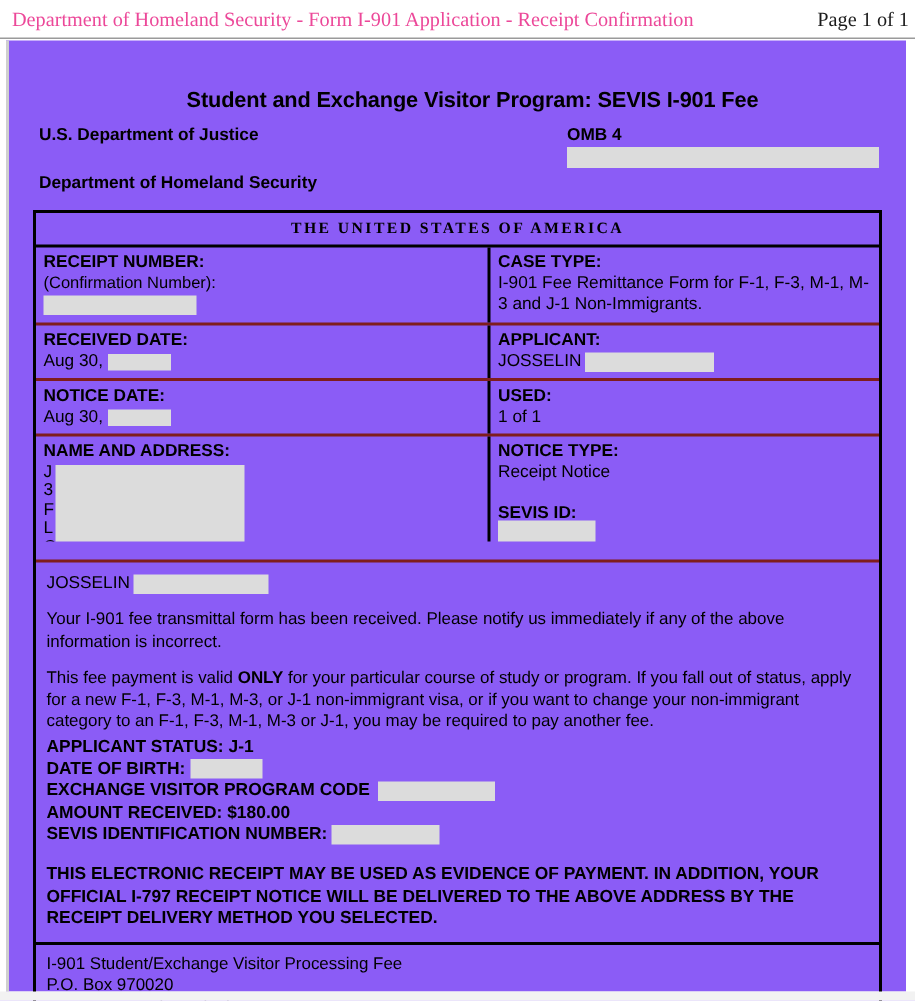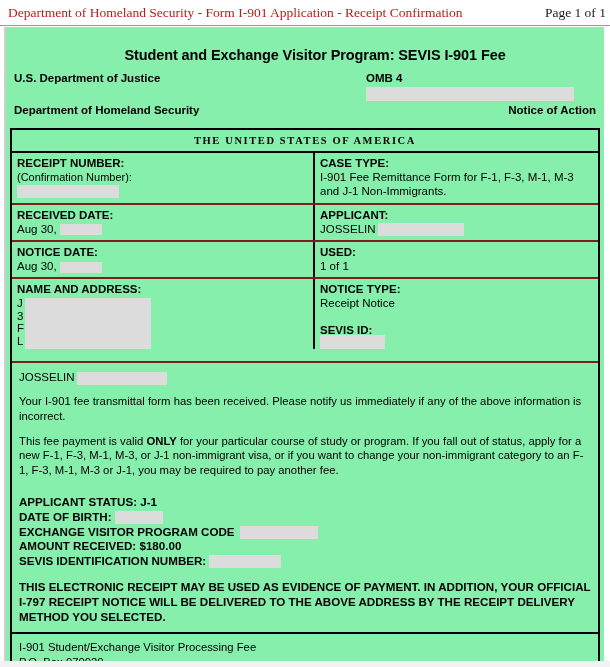--- a/index.html
+++ b/index.html
@@ -30,41 +30,41 @@
     border-bottom: 1px solid #9a9a9a;
     background: #ffffff;
     display: flex;
     align-items: center;
     justify-content: space-between;
     padding: 0 4px 0 8px;
   }
   .browser-header .ttl {
     font-family: "Liberation Serif", serif;
     font-size: 13.5px;
-    color: #b91c1c;
+    color: #ec4899;
     white-space: nowrap;
   }
   .browser-header .pg {
     font-family: "Liberation Serif", serif;
     font-size: 13.5px;
     color: #1a1a1a;
     white-space: nowrap;
     overflow: hidden;
   }
 
   .doc {
     position: absolute;
     left: 4px;
     top: 27px;
     width: 600px;
     height: 634px;
-    background: #86efac;
+    background: #8b5cf6;
     box-sizing: border-box;
     border-left: 2px solid #cfcfcf;
-    padding: 0;
+    padding: 12px;
   }
 
   .masthead {
     padding: 14px 8px 4px 8px;
   }
   .mast-title {
     text-align: center;
     font-size: 14.5px;
     font-weight: bold;
     letter-spacing: -0.1px;
@@ -201,21 +201,21 @@
   .para {
     font-size: 11.3px;
     line-height: 14.6px;
     margin: 0 0 10px 0;
   }
   .para:last-of-type { margin-bottom: 0; }
   .detail-list {
     font-size: 11.6px;
     font-weight: bold;
     line-height: 14.6px;
-    margin-top: 18px;
+    margin-top: 2px;
   }
   .detail-line { white-space: nowrap; }
   .statement {
     font-size: 11.6px;
     font-weight: bold;
     line-height: 14.6px;
     margin-top: 12px;
   }
 
   .footer-block {
@@ -256,21 +256,20 @@
       <div class="mast-title">Student and Exchange Visitor Program: SEVIS I-901 Fee</div>
       <div class="mast-rows">
         <div class="mast-row">
           <div class="mast-left">U.S. Department of Justice</div>
           <div class="mast-right">
             <span>OMB 4</span><span class="redact" style="width:208px;height:14px;margin-left:0;"></span>
           </div>
         </div>
         <div class="mast-row mast-row2">
           <div class="mast-left">Department of Homeland Security</div>
-          <div class="mast-right notice-action">Notice of Action</div>
         </div>
       </div>
     </div>
 
     <div class="frame">
 
       <div class="usa-bar">THE UNITED STATES OF AMERICA</div>
 
       <div class="grid-row">
         <div class="cell-l rn-cell">

